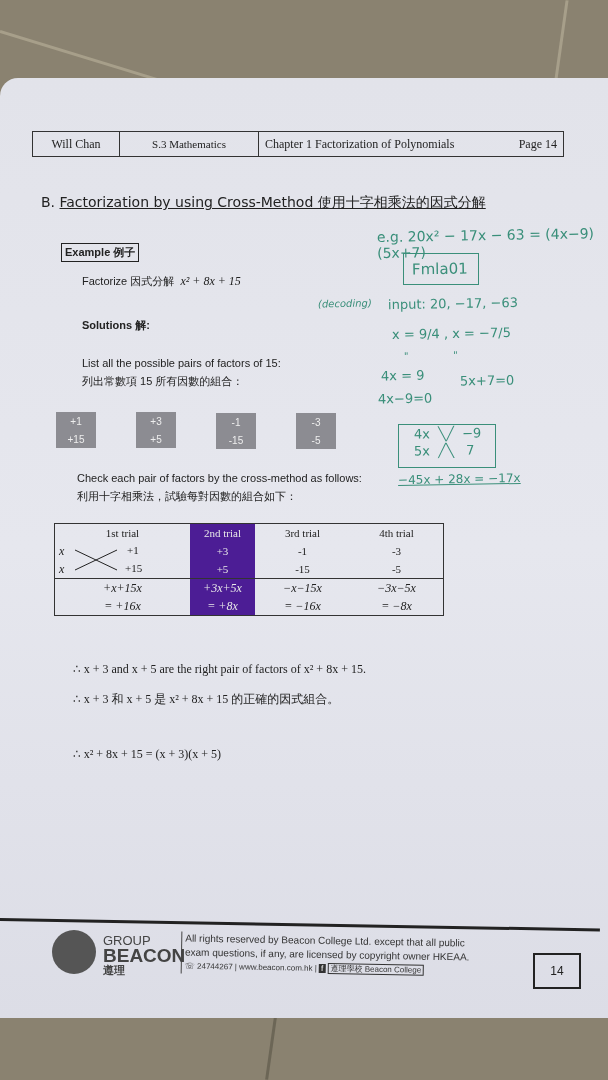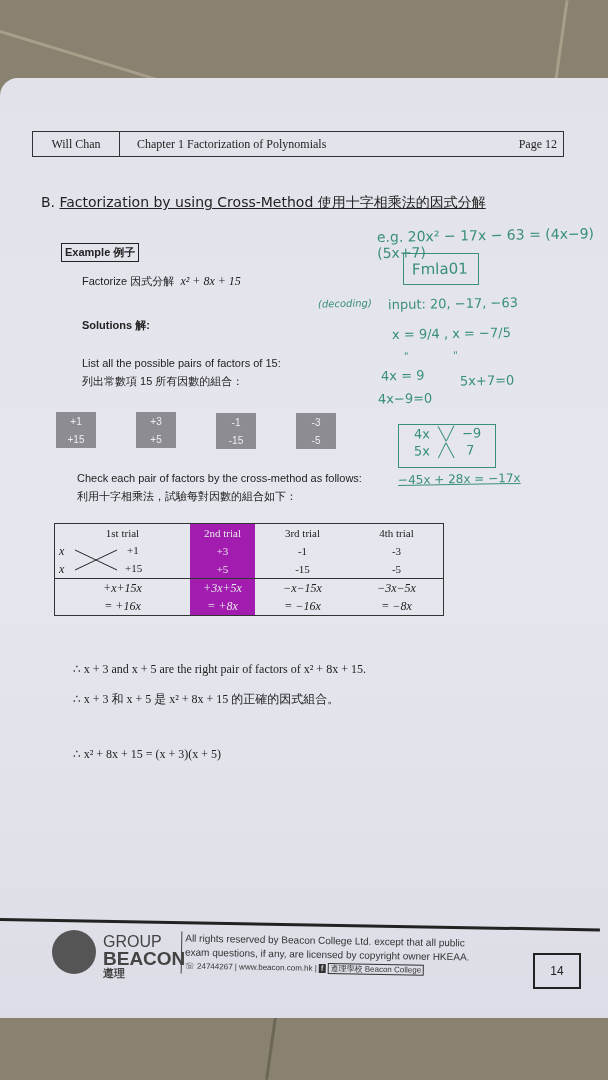--- a/index.html
+++ b/index.html
@@ -9,21 +9,21 @@
     font-family:"Liberation Sans", sans-serif;
   }
   .floor-crack { position:absolute; background:#a79f8a; }
   .paper {
     position:absolute; left:0; top:78px; width:608px; height:940px;
     background:linear-gradient(180deg,#e2e3ea 0%,#e6e7ee 50%,#dcdde6 100%);
     border-top-left-radius:18px;
   }
   .hdr {
     position:absolute; left:32px; top:131px; width:530px; height:24px;
-    border:1px solid #333; display:flex; font-family:"Liberation Serif", serif; color:#222;gap:11px;
+    border:1px solid #333; display:flex; font-family:"Liberation Serif", serif; color:#222;
   }
   .hdr div { display:flex; align-items:center; border-right:1px solid #333; }
   .hdr div:last-child { border-right:none; }
   .h-name { width:86px; justify-content:center; font-size:12px; }
   .h-subj { width:138px; justify-content:center; font-size:11px; }
   .h-chap { flex:1; padding-left:6px; font-size:12px; justify-content:space-between; padding-right:6px; border-right:none !important; }
   .section-title {
     position:absolute; left:41px; top:194px; font-size:14px; color:#222;
     font-family:"DejaVu Sans", sans-serif;
   }
@@ -36,43 +36,44 @@
     position:absolute; width:40px; height:36px; background:#8c8c92;
     color:#eee; font-size:10px; display:flex; flex-direction:column; align-items:center; justify-content:space-around;
   }
   table.trials {
     position:absolute; left:54px; top:523px; width:390px; border-collapse:collapse;
     font-family:"Liberation Serif", serif; font-size:11px; color:#222;
   }
   table.trials td { text-align:center; padding:0; height:18px; }
   table.trials { border:1px solid #333;padding-left:40px; }
   .sep td { border-top:1px solid #333; }
-  .shade { background:#a21caf; color:#e8e8e8; }
+  .shade { background:#4c1d95; color:#e8e8e8; }
   .hand { position:absolute; color:#3a8f7a; font-family:"DejaVu Sans", sans-serif; font-size:13px; transform:rotate(-1deg); }
   .hand-box { position:absolute; border:1.5px solid #3a8f7a; }
   .footer-rule { position:absolute; left:0; top:918px; width:600px; height:3px; background:#222; transform:rotate(1deg); transform-origin:left; }
   .logo { position:absolute; left:52px; top:930px; width:44px; height:44px; border-radius:50%; background:#555; }
   .logo-text { position:absolute; left:103px; top:933px; color:#444; }
   .copyright { position:absolute; left:181px; top:934px; font-size:10px; color:#333; line-height:14px; border-left:1px solid #444; padding-left:3px; transform:rotate(1deg); }
   .pg-box { position:absolute; left:533px; top:953px; width:44px; height:32px; border:2px solid #222; display:flex; align-items:center; justify-content:center; font-size:12px; color:#222; }
 </style>
 </head>
 <body>
 
 <div class="floor-crack" style="left:0;top:30px;width:180px;height:3px;transform:rotate(17deg);transform-origin:left;"></div>
 <div class="floor-crack" style="left:560px;top:0;width:3px;height:80px;transform:rotate(8deg);"></div>
 <div class="floor-crack" style="left:270px;top:1010px;width:3px;height:70px;background:#6c6656;transform:rotate(8deg);"></div>
 
 <div class="paper"></div>
 
 <div class="hdr">
   <div class="h-name">Will Chan</div>
+  <div class="h-subj">S.3 Mathematics</div>
   <div class="h-chap">
     <span>Chapter 1 Factorization of Polynomials</span>
-    <span>Page 12</span>
+    <span>Page 14</span>
   </div>
 </div>
 
 <div class="section-title">
   <span>B.</span>
   <u>Factorization by using Cross-Method 使用十字相乘法的因式分解</u>
 </div>
 
 <div class="ex-box">Example 例子</div>
 <div class="txt" style="left:61px;top:274px;">
@@ -164,21 +165,21 @@
 <div class="hand" style="left:378px;top:391px;">4x−9=0</div>
 <div class="hand" style="left:460px;top:373px;">5x+7=0</div>
 <div class="hand-box" style="left:398px;top:424px;width:96px;height:42px;"></div>
 <div class="hand" style="left:414px;top:426px;white-space:pre;">4x  ╲╱  −9</div>
 <div class="hand" style="left:414px;top:443px;white-space:pre;">5x  ╱╲   7</div>
 <div class="hand" style="left:398px;top:472px;font-size:12px;text-decoration:underline;">−45x + 28x = −17x</div>
 
 <div class="footer-rule"></div>
 <div class="logo"></div>
 <div class="logo-text">
-  <div style="font-size:16px;">GROUP</div>
+  <div style="font-size:13px;">GROUP</div>
   <div style="font-size:19px;font-weight:bold;line-height:15px;">BEACON</div>
   <div style="font-size:11px;font-weight:bold;">遵理</div>
 </div>
 <div class="copyright">
   <div>All rights reserved by Beacon College Ltd. except that all public</div>
   <div>exam questions, if any, are licensed by copyright owner HKEAA.</div>
   <div style="font-size:8px;">
     <span>☏</span>
     <span>24744267</span> |
     <span>www.beacon.com.hk</span> |

